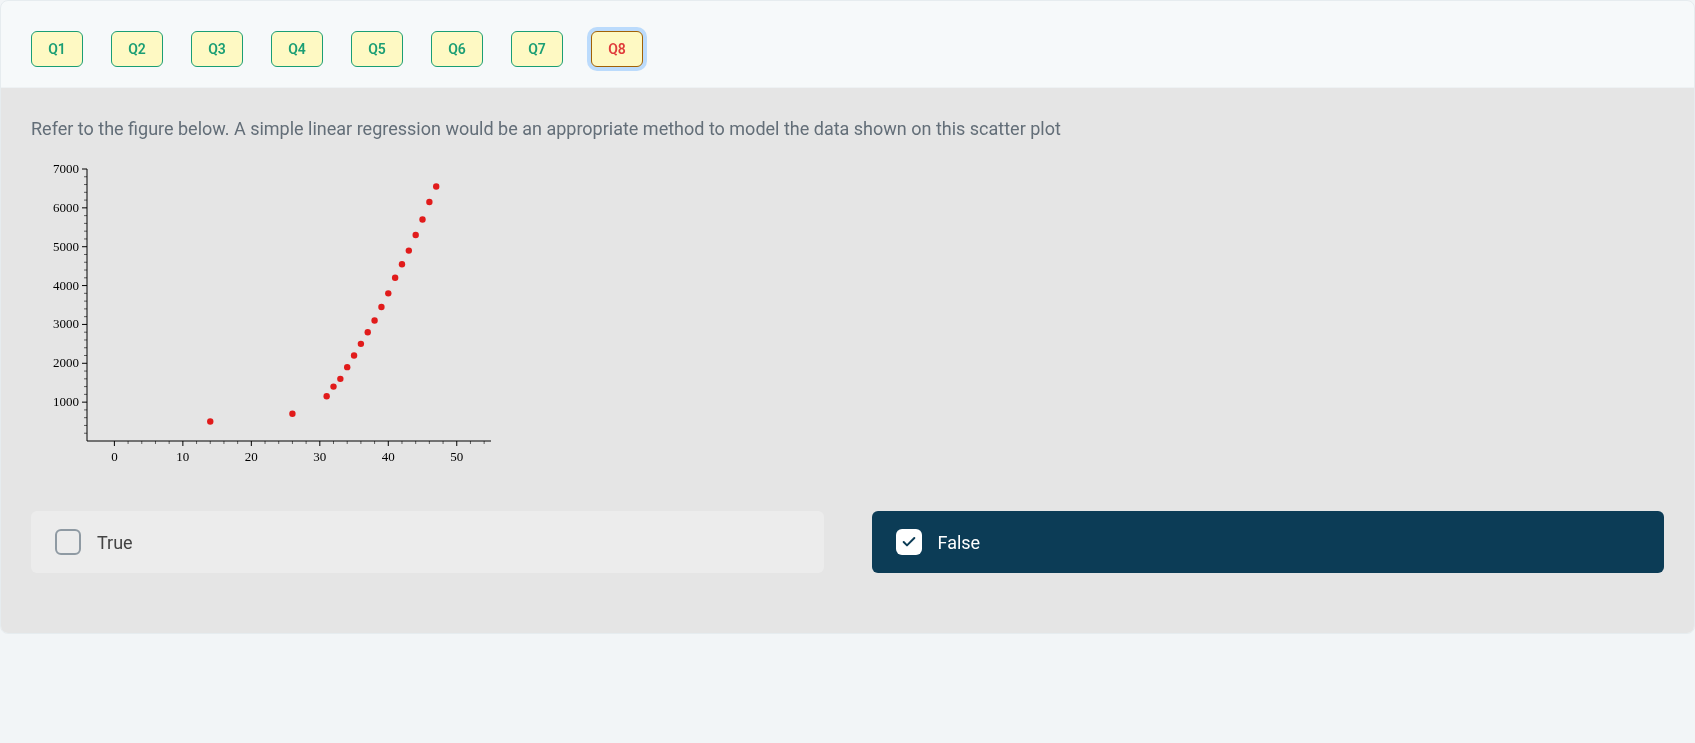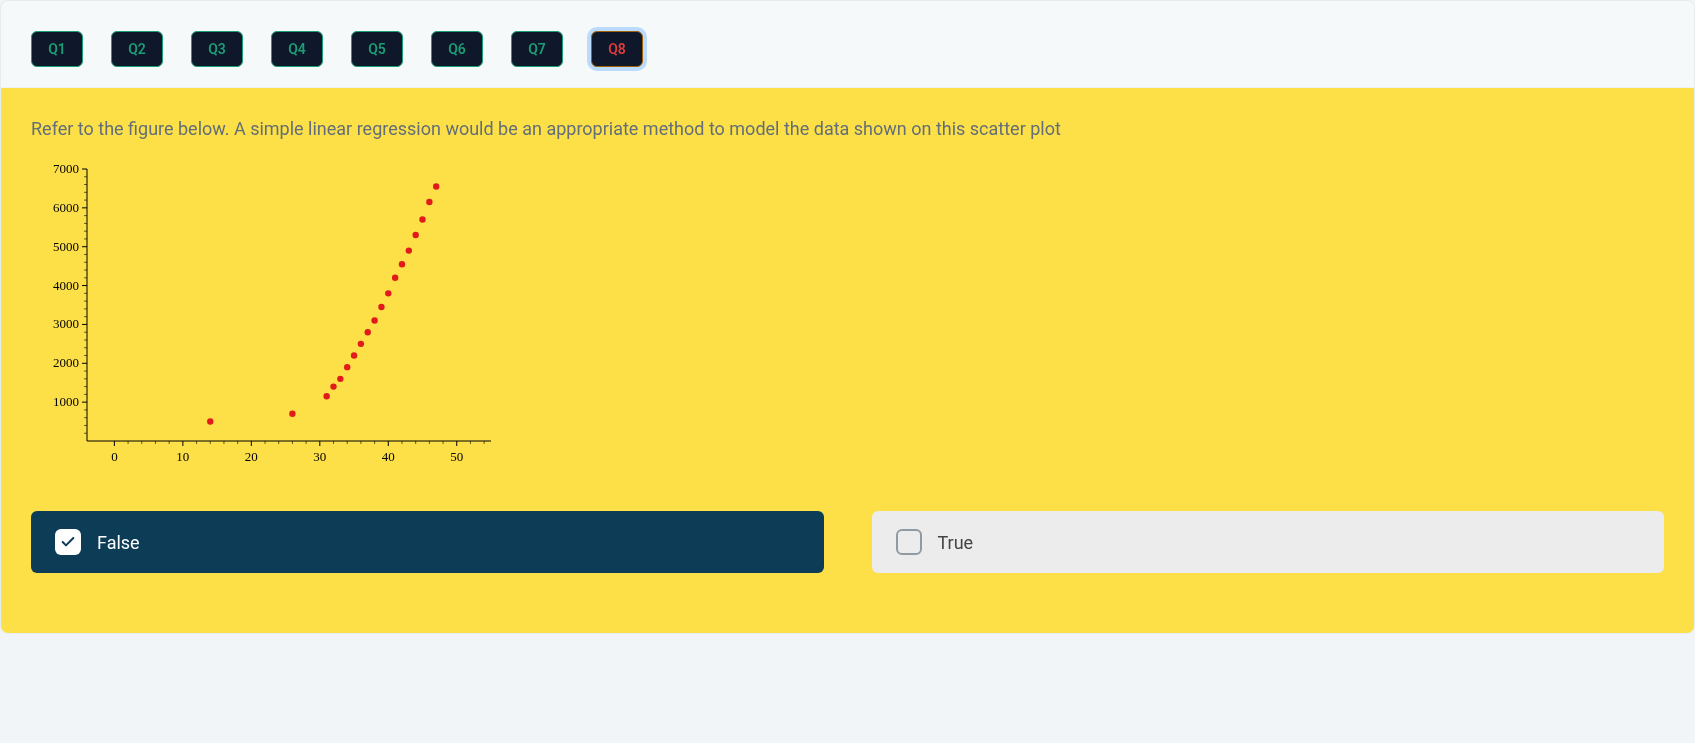--- a/index.html
+++ b/index.html
@@ -23,33 +23,33 @@
     border-bottom: 1px solid #eef2f4;
   }
   .q-pill {
     width: 52px;
     height: 36px;
     display: flex;
     align-items: center;
     justify-content: center;
     border: 1px solid #1a9e74;
     border-radius: 6px;
-    background: #0f172a;
+    background: #fef9c3;
     color: #1a9e74;
     font-weight: 600;
     font-size: 14px;
     cursor: pointer;
   }
   .q-pill.active {
     border: 1px solid #a16207;
     color: #e03b3b;
     box-shadow: 0 0 0 4px rgba(77,163,255,.35);
   }
   .content {
-    background: #fde047;
+    background: #e5e5e5;
     padding: 28px 30px 60px 30px;
   }
   .prompt {
     color: #636e78;
     font-size: 18px;
     margin: 0 0 20px 0;
     line-height: 1.4;
   }
   .chart-wrap {
     font-family: Georgia, "Times New Roman", serif;
@@ -232,27 +232,27 @@
           <circle cx="370.98305084745766" cy="103.19999999999999" r="3.2" fill="#e11b1b"></circle>
           <circle cx="377.8305084745763" cy="89.60000000000002" r="3.2" fill="#e11b1b"></circle>
           <circle cx="384.67796610169495" cy="74.05714285714288" r="3.2" fill="#e11b1b"></circle>
           <circle cx="391.52542372881356" cy="58.514285714285705" r="3.2" fill="#e11b1b"></circle>
           <circle cx="398.3728813559322" cy="41.02857142857144" r="3.2" fill="#e11b1b"></circle>
           <circle cx="405.22033898305085" cy="25.485714285714295" r="3.2" fill="#e11b1b"></circle>
         </svg>
     </div>
 
     <div class="answers">
+      <div class="answer unselected">
+        <span class="chk"></span>
+        <span>True</span>
+      </div>
       <div class="answer selected">
         <span class="chk">
           <svg width="16" height="16" viewBox="0 0 24 24" fill="none">
               <path d="M4 12l5 5 11-11" stroke="#0c3c56" stroke-width="3" stroke-linecap="round" stroke-linejoin="round"></path>
             </svg>
         </span>
         <span>False</span>
       </div>
-      <div class="answer unselected">
-        <span class="chk"></span>
-        <span>True</span>
-      </div>
     </div>
   </div>
 </div>
 
 </body></html>

